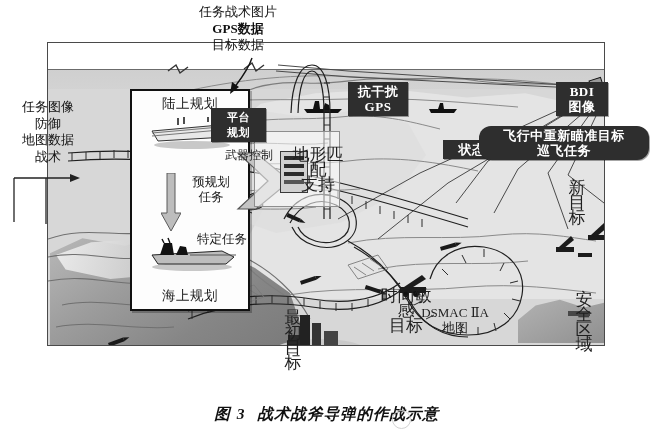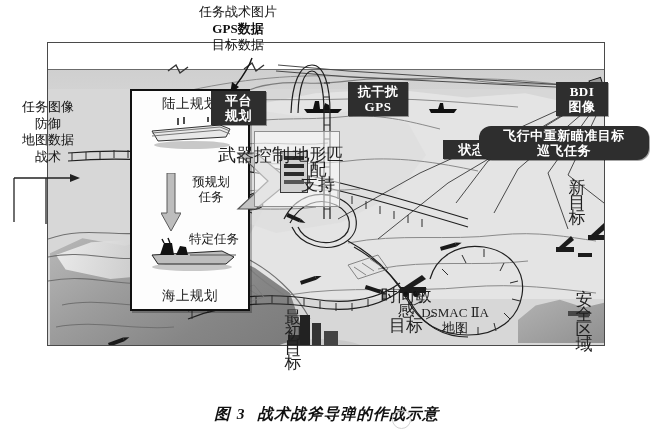--- a/index.html
+++ b/index.html
@@ -90,21 +90,21 @@
     position:absolute;left:14px;top:146px;width:90px;height:34px;
   }
   .dl-arrow{
     position:absolute;left:29px;top:82px;width:20px;height:60px;
   }
   .txt-preplan{
     position:absolute;left:44px;top:84px;width:70px;
     font-size:12.5px;line-height:15px;text-align:center;color:#1a1a1a;
   }
   .txt-specific{
-    position:absolute;left:44px;top:140px;width:76px;
+    position:absolute;left:52px;top:140px;width:76px;
     font-size:12.5px;text-align:center;color:#1a1a1a;white-space:nowrap;
   }
 
   
   .chev{
     position:absolute;left:186px;top:108px;width:62px;height:62px;
   }
 
   
   .left-text{
@@ -126,32 +126,32 @@
   
   .tag{
     position:absolute;background:#2e2e2e;color:#fff;
     font-size:13px;line-height:15px;text-align:center;
     padding:2px 5px;letter-spacing:.5px;white-space:nowrap;
     font-weight:bold;
     box-shadow:1px 1px 0 rgba(0,0,0,.35);
   }
   .tag.en{font-family:"Liberation Serif",serif;}
 
-  #tag-platform{left:211px;top:91px;width:45px;font-size:13px;}
+  #tag-platform{left:211px;top:108px;width:45px;font-size:11px;}
   #tag-gps{left:348px;top:82px;width:50px;}
   #tag-status{left:443px;top:92px;width:48px;margin-top:48px;}
   #tag-bdi{left:556px;top:82px;width:42px;}
   #tag-retarget{left:479px;top:126px;width:160px;border-radius:12px;}
 
   
   .mlabel{
     position:absolute;font-size:17px;line-height:15px;
     color:#1f1f1f;text-align:center;white-space:nowrap;
   }
-  #lab-weapon{left:218px;top:148px;width:62px;font-size:18px;}
+  #lab-weapon{left:218px;top:148px;width:62px;font-size:12px;}
   #lab-terrain{left:287px;top:147px;width:62px;}
   #lab-timesens{left:375px;top:240px;width:62px;margin-top:48px;}
   #lab-newtarget{left:562px;top:180px;width:30px;}
   #lab-firsttarget{left:277px;top:310px;width:32px;}
   #lab-dsmac{left:400px;top:305px;width:110px;font-size:13px;}
   #lab-safe{left:568px;top:292px;width:32px;}
 
   
   .wc-card{
     position:absolute;left:232px;top:108px;width:26px;height:40px;

